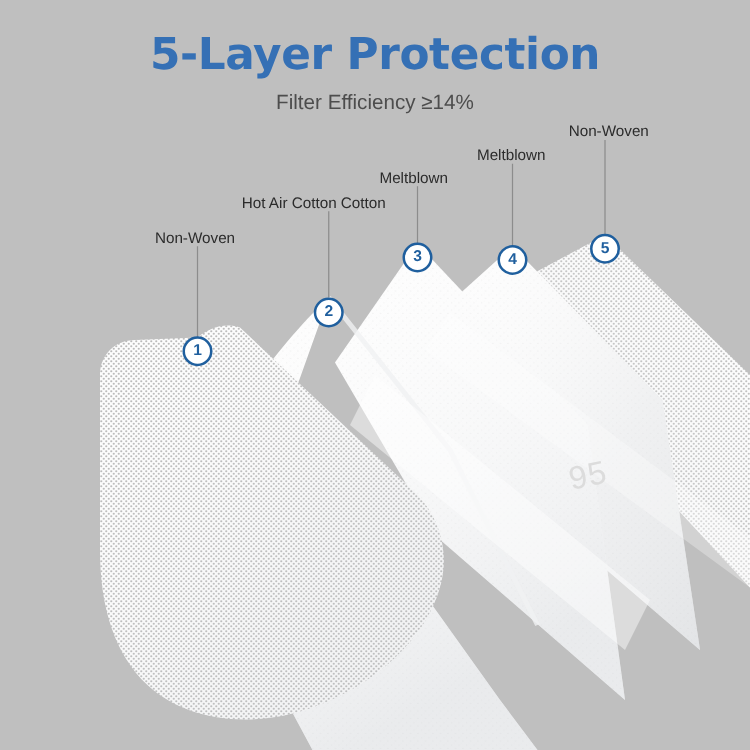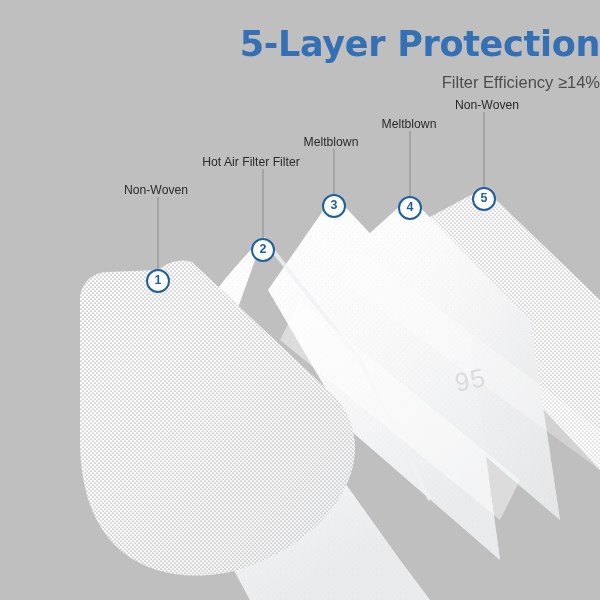--- a/index.html
+++ b/index.html
@@ -19,21 +19,21 @@
     height: 600px;
     background: #bfbfbf;
     overflow: hidden;
   }
 
   
   #header {
     position: absolute;
     top: 0; left: 0;
     width: 600px;
-    text-align: right;
+    text-align: center;
     z-index: 40;
   }
   #title {
     margin: 0;
     padding-top: 24px;
     font-size: 35px;
     font-weight: bold;
     letter-spacing: -0.3px;
     color: #3570b5;
     font-family: "DejaVu Sans", sans-serif;
@@ -199,21 +199,21 @@
 
   <div id="header">
     <h1 id="title">5-Layer Protection</h1>
     <p id="subtitle">Filter Efficiency ≥14%</p>
   </div>
 
   <div id="callouts">
       <div class="callout-label callout" style="left: 156px; top: 183px;">Non-Woven</div>
       <div class="leader callout" style="left: 158px; top: 197px; height: 73px;"></div>
       <div class="marker callout" style="left: 158px; top: 281px; border-color: rgb(31, 95, 158); color: rgb(31, 95, 158);">1</div>
-      <div class="callout-label callout" style="left: 251px; top: 155px;">Hot Air Filter Filter</div>
+      <div class="callout-label callout" style="left: 251px; top: 155px;">Hot Air Cotton Cotton</div>
       <div class="leader callout" style="left: 263px; top: 169px; height: 69px;"></div>
       <div class="marker callout" style="left: 263px; top: 250px; border-color: rgb(31, 95, 158); color: rgb(31, 95, 158);">2</div>
       <div class="callout-label callout" style="left: 331px; top: 135px;">Meltblown</div>
       <div class="leader callout" style="left: 334px; top: 149px; height: 46px;"></div>
       <div class="marker callout" style="left: 334px; top: 206px; border-color: rgb(31, 95, 158); color: rgb(31, 95, 158);">3</div>
       <div class="callout-label callout" style="left: 409px; top: 117px;">Meltblown</div>
       <div class="leader callout" style="left: 410px; top: 131px; height: 66px;"></div>
       <div class="marker callout" style="left: 410px; top: 208px; border-color: rgb(31, 95, 158); color: rgb(31, 95, 158);">4</div>
       <div class="callout-label callout" style="left: 487px; top: 98px;">Non-Woven</div>
       <div class="leader callout" style="left: 484px; top: 112px; height: 76px;"></div>

